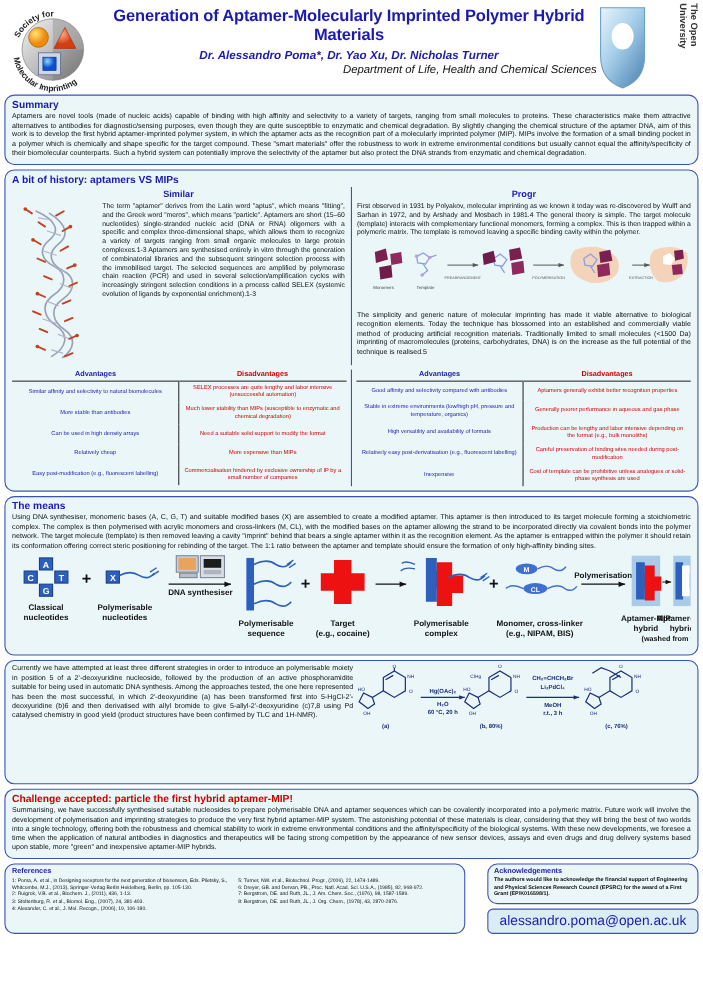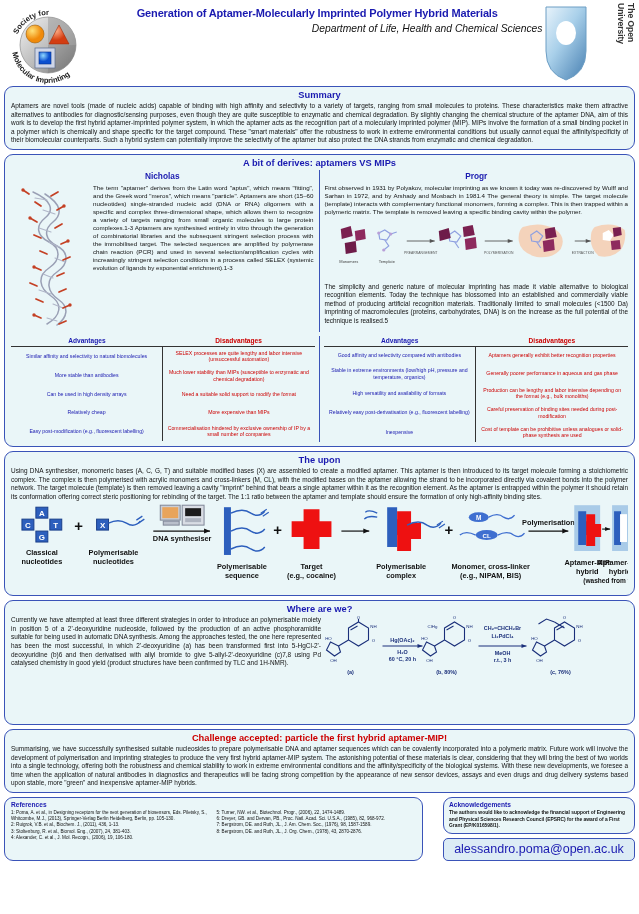--- a/index.html
+++ b/index.html
@@ -25,21 +25,21 @@
     height: 86px;
   }
   .smi-logo { width: 88px; height: 82px; flex: 0 0 88px; position: relative; }
   .header-text {
     flex: 1 1 auto;
     text-align: center;
     padding-top: 4px;
   }
   .poster-title {
     color: #1a1ab0;
-    font-size: 11px;
+    font-size: 15px;
     font-weight: bold;
     line-height: 1.12;
     margin: 0 0 4px 0;
     letter-spacing: -0.15px;
   }
   .authors {
     color: #1a1ab0;
     font-size: 10.6px;
     font-weight: bold;
     font-style: italic;
@@ -64,21 +64,21 @@
   
   .panel {
     border: 1.3px solid #3a53b8;
     border-radius: 9px;
     background: #eaf6f8;
     margin: 0 4px 4px 4px;
     padding: 3px 6px 4px 6px;
     position: relative;
   }
   .panel-title {
-    text-align: center;
+    text-align: left;
     color: #1a1ab0;
     font-weight: bold;
     font-size: 9.3px;
     margin: 0 0 2px 0;
   }
   .body-text {
     color: #111;
     font-size: 6.45px;
     line-height: 1.32;
     text-align: justify;
@@ -189,20 +189,21 @@
           <textPath href="#arcTop" startOffset="14%">Society    for</textPath>
         </text>
         <text font-family="Liberation Sans, sans-serif" font-size="7.6" font-weight="bold" fill="#222">
           <textPath href="#arcBot" startOffset="5%">Molecular      Imprinting</textPath>
         </text>
       </svg>
     </div>
 
     <div class="header-text">
       <div class="poster-title">Generation of Aptamer-Molecularly Imprinted Polymer Hybrid Materials</div>
+      <div class="authors">Dr. Alessandro Poma*, Dr. Yao Xu, Dr. Nicholas Turner</div>
       <div class="dept">Department of Life, Health and Chemical Sciences</div>
     </div>
 
     <div class="ou-logo">
       <svg width="48" height="80" viewBox="0 0 48 80">
         <defs>
           <linearGradient id="ougrad" x1="0" y1="0" x2="0.9" y2="1">
             <stop offset="0%" stop-color="#e8f3fb"></stop>
               <stop offset="45%" stop-color="#a9d0ea"></stop>
             <stop offset="100%" stop-color="#4f86b6"></stop>
@@ -214,26 +215,26 @@
     </div>
     <div class="ou-words">The Open University</div>
   </div>
 
   <div class="panel">
     <div class="panel-title">Summary</div>
     <p class="body-text">Aptamers are novel tools (made of nucleic acids) capable of binding with high affinity and selectivity to a variety of targets, ranging from small molecules to proteins. These characteristics make them attractive alternatives to antibodies for diagnostic/sensing purposes, even though they are quite susceptible to enzymatic and chemical degradation. By slightly changing the chemical structure of the aptamer DNA, aim of this work is to develop the first hybrid aptamer-imprinted polymer system, in which the aptamer acts as the recognition part of a molecularly imprinted polymer (MIP). MIPs involve the formation of a small binding pocket in a polymer which is chemically and shape specific for the target compound. These "smart materials" offer the robustness to work in extreme environmental conditions but usually cannot equal the affinity/specificity of their biomolecular counterparts. Such a hybrid system can potentially improve the selectivity of the aptamer but also protect the DNA strands from enzymatic and chemical degradation.</p>
   </div>
 
   <div class="panel">
-    <div class="panel-title">A bit of derives: aptamers VS MIPs</div>
+    <div class="panel-title">A bit of history: aptamers VS MIPs</div>
 
     <div class="two-col">
 
       <div class="col-left">
-        <div class="sub-title">Nicholas</div>
+        <div class="sub-title">Similar</div>
         <div class="apt-flow">
           <div class="dna-img">
             <svg width="78" height="148" viewBox="0 0 78 148">
               <g stroke-linecap="round">
                 <g stroke="#9aa0b5" stroke-width="1.5" fill="none">
                   <path d="M22 8 C40 16 44 26 34 34 C24 42 26 52 38 58 C50 64 50 76 38 84 C26 92 28 104 40 112 C52 120 50 132 36 140"></path>
                   <path d="M34 10 C50 20 52 30 42 38 C32 46 34 56 46 62 C58 68 58 80 46 88 C34 96 36 108 48 116 C58 123 57 133 46 141"></path>
                 </g>
                 <g stroke="#b0b6c8" stroke-width="1.1">
                   <line x1="24" y1="14" x2="36" y2="16"></line>
@@ -409,21 +410,21 @@
                 <td class="adv">Inexpensive</td>
                 <td class="dis">Cost of template can be prohibitive unless analogues or solid-phase synthesis are used</td>
               </tr>
           </tbody>
         </table>
       </div>
     </div>
   </div>
 
   <div class="panel">
-    <div class="panel-title">The upon</div>
+    <div class="panel-title">The means</div>
     <p class="body-text">Using DNA synthesiser, monomeric bases (A, C, G, T) and suitable modified bases (X) are assembled to create a modified aptamer. This aptamer is then introduced to its target molecule forming a stoichiometric complex. The complex is then polymerised with acrylic monomers and cross-linkers (M, CL), with the modified bases on the aptamer allowing the strand to be incorporated directly via covalent bonds into the polymer network. The target molecule (template) is then removed leaving a cavity "imprint" behind that bears a single aptamer within it as the recognition element. As the aptamer is entrapped within the polymer it should retain its conformation offering correct steric positioning for rebinding of the target. The 1:1 ratio between the aptamer and template should ensure the formation of only high-affinity binding sites.</p>
 
     <div class="idea-scheme">
       <svg width="100%" height="88" viewBox="0 0 620 88" preserveAspectRatio="xMidYMid meet">
         <style>
           .lbl { font-family: "Liberation Sans", sans-serif; font-size: 7.4px; font-weight: bold; fill: #111; text-anchor: middle; }
           .lbl2 { font-family: "Liberation Sans", sans-serif; font-size: 7.4px; font-weight: bold; fill: #111; text-anchor: middle; }
           .plus { font-family: "Liberation Sans", sans-serif; font-size: 15px; font-weight: bold; fill: #111; text-anchor: middle; }
         </style>
 
@@ -528,21 +529,20 @@
           <path d="M612 11 h7 v28 h-7 z" fill="#ffffff"></path>
         </g>
         <text class="lbl" x="612" y="62">Aptamer-MIP</text>
         <text class="lbl" x="612" y="71">hybrid</text>
         <text class="lbl" x="612" y="80" style="font-size:6.6px">(washed from template)</text>
       </svg>
     </div>
   </div>
 
   <div class="panel">
-    <div class="panel-title" style="text-align:center">Where are we?</div>
     <div class="where-row">
       <div class="where-text">Currently we have attempted at least three different strategies in order to introduce an polymerisable moiety in position 5 of a 2'-deoxyuridine nucleoside, followed by the production of an active phosphoramidite suitable for being used in automatic DNA synthesis. Among the approaches tested, the one here represented has been the most successful, in which 2'-deoxyuridine (a) has been transformed first into 5-HgCl-2'-deoxyuridine (b)6 and then derivatised with allyl bromide to give 5-allyl-2'-deoxyuridine (c)7,8 using Pd catalysed chemistry in good yield (product structures have been confirmed by TLC and 1H-NMR).</div>
       <div class="where-scheme">
         <svg width="100%" height="104" viewBox="0 0 300 104" preserveAspectRatio="xMidYMid meet">
           <style>
             .chem { stroke:#1a2f7a; stroke-width:1.1; fill:none; }
             .ctxt { font-family:"Liberation Sans", sans-serif; font-size:4.4px; fill:#1a2f7a; text-anchor:middle;}
             .clab { font-family:"Liberation Sans", sans-serif; font-size:5.4px; font-weight:bold; fill:#1a2f7a; text-anchor:middle;}
             .creag { font-family:"Liberation Sans", sans-serif; font-size:5.4px; font-weight:bold; fill:#1a2f7a; text-anchor:middle;}
           </style>

